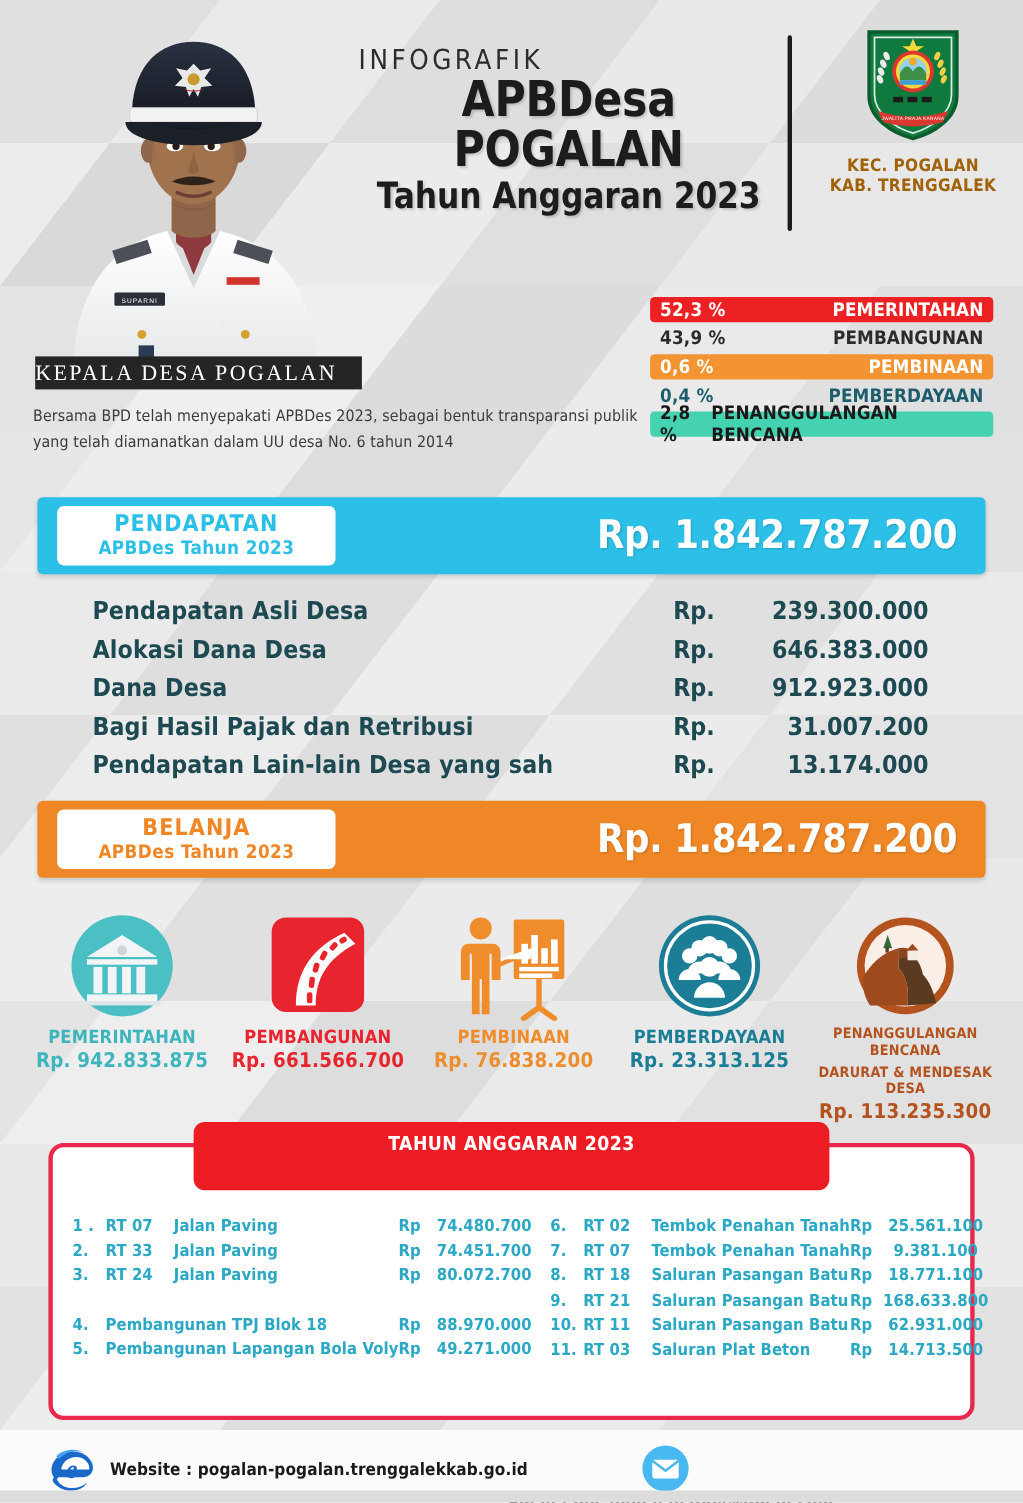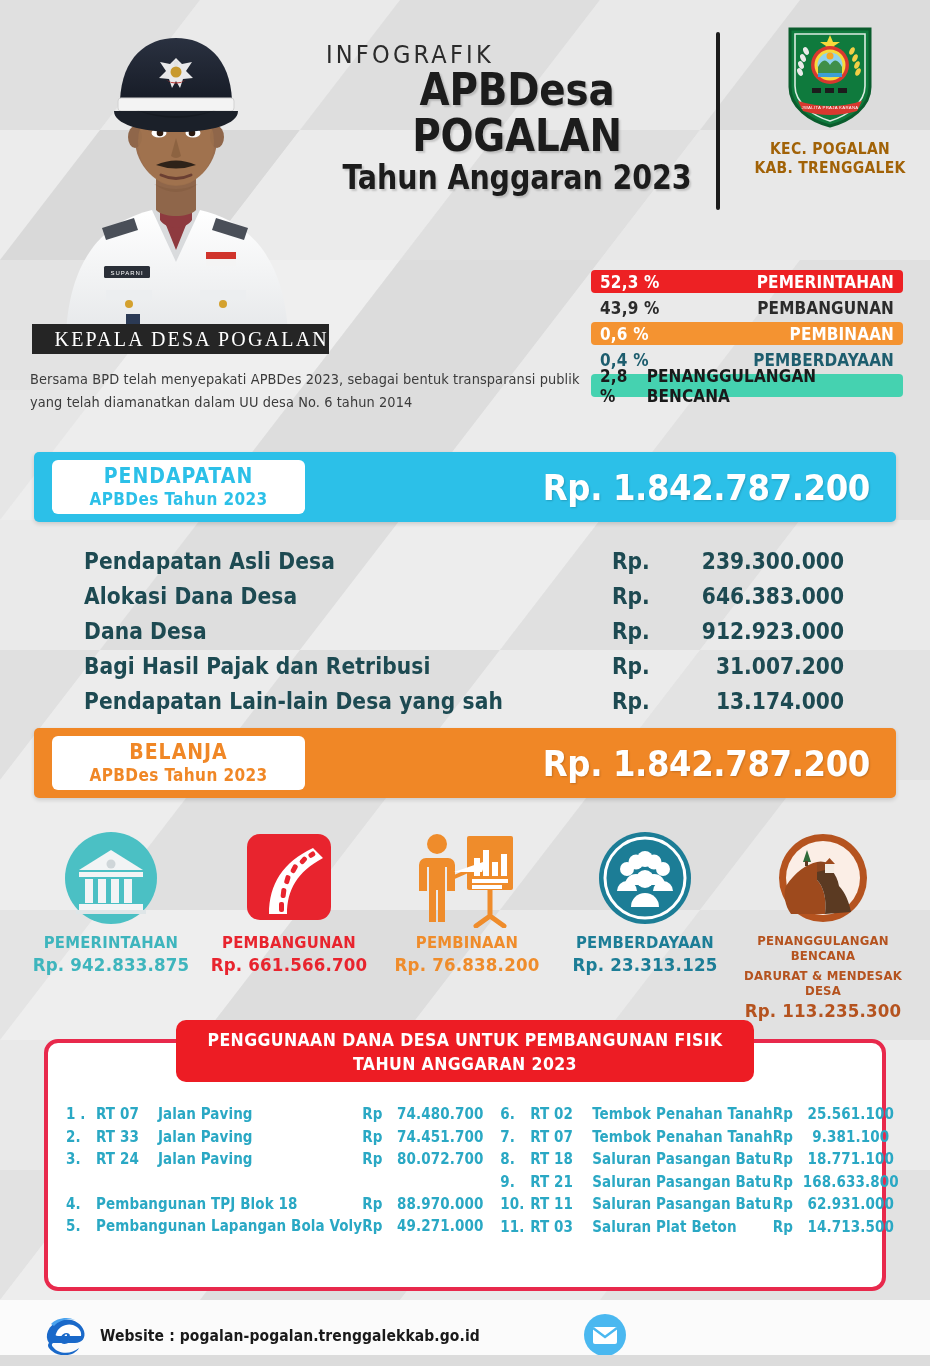--- a/index.html
+++ b/index.html
@@ -45,21 +45,21 @@
   .vrule { position: absolute; left: 716px; top: 32px; width: 4px; height: 178px; background: #1b1b1b; border-radius: 2px; }
 
   .emblem-wrap { position: absolute; left: 745px; top: 25px; width: 170px; text-align: center; }
   .emblem-cap { font-size: 15.5px; font-weight: 700; color: #a16207; line-height: 1.22; letter-spacing: .3px; margin-top: 6px; }
 
   
   .nameplate {
     position: absolute; left: 32px; top: 324px; width: 297px; height: 30px;
     background: #252525; color: #fff;
     font-family: "Liberation Serif", "DejaVu Serif", serif;
-    font-size: 20px; letter-spacing: 2.2px; text-align: right; line-height: 30px;
+    font-size: 20px; letter-spacing: 2.2px; text-align: left; line-height: 30px;
   }
   .intro {
     position: absolute; left: 30px; top: 368px; width: 560px;
     font-size: 14.4px; line-height: 1.62; color: #3b3b3b; letter-spacing: .1px;
   }
 
   
   .pcts { position: absolute; left: 591px; top: 270px; width: 312px; }
   .pct-row {
     height: 23px; display: flex; align-items: center; justify-content: space-between;
@@ -82,21 +82,21 @@
   .chip-t1 { font-size: 21px; font-weight: 700; letter-spacing: 1px; line-height: 1.05; }
   .chip-t2 { font-size: 17px; font-weight: 700; letter-spacing: .4px; margin-top: 2px; }
   .banner-amt {
     position: absolute; right: 26px; top: 50%; transform: translateY(-50%);
     color: #fff; font-size: 36px; font-weight: 700; letter-spacing: -0.4px;
     text-shadow: 1px 1px 2px rgba(0,0,0,.18);
   }
 
   
   .income { position: absolute; left: 84px; top: 543px; width: 760px; }
-  .inc-row { display: flex; justify-content: space-between; align-items: center; height: 35px; }
+  .inc-row { display: flex; justify-content: space-between; align-items: flex-start; height: 35px; }
   .inc-label { font-size: 22.5px; font-weight: 700; color: #1d4a52; letter-spacing: .1px; }
   .inc-amt { font-size: 22.5px; font-weight: 700; color: #1d4a52; display: flex; }
   .inc-rp { width: 52px; }
   .inc-num { width: 180px; text-align: right; }
 
   
   .cats { position: absolute; left: 22px; top: 828px; width: 890px; display: flex; }
   .cat { flex: 1; text-align: center; }
   .cat-ico { height: 100px; display: flex; align-items: center; justify-content: center; }
   .cat-name { font-size: 16.5px; font-weight: 700; letter-spacing: .2px; line-height: 1.12; margin-top: 6px; }
@@ -530,21 +530,20 @@
     </svg>
         </div>
         <div class="cat-name small cond" style="color: rgb(181, 83, 31);">PENANGGULANGAN BENCANA</div>
         <div class="cat-name small cond" style="color: rgb(181, 83, 31);">DARURAT &amp; MENDESAK DESA</div>
         <div class="cat-amt cond" style="color: rgb(181, 83, 31);">Rp.   113.235.300</div>
       </div>
     </div>
 
   <div class="projects">
     <div class="proj-header cond">
-      <div>PENGGUNAAN DANA DESA UNTUK PEMBANGUNAN FISIK</div>
       <div>TAHUN ANGGARAN 2023</div>
     </div>
     <div class="proj-cols cond">
       <div class="proj-col" id="proj-left">
           <div class="p-row">
             <span class="p-no">1 .</span>
             <span class="p-rt">RT 07</span>
             <span class="p-desc">Jalan Paving</span>
             <span class="p-rp">Rp</span>
             <span class="p-amt">74.480.700</span>

